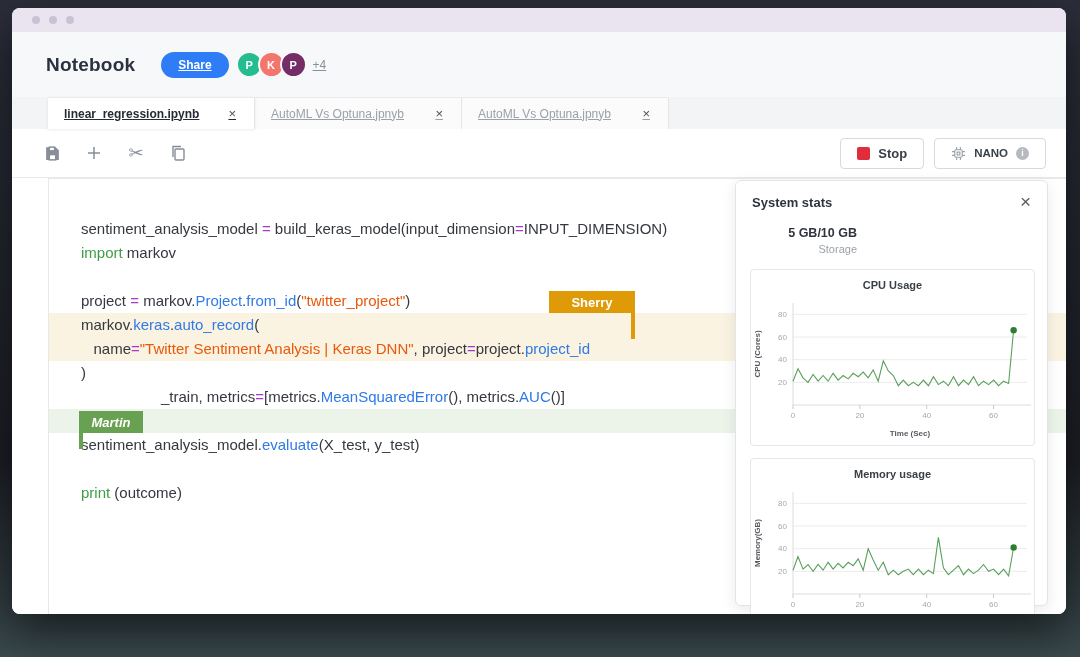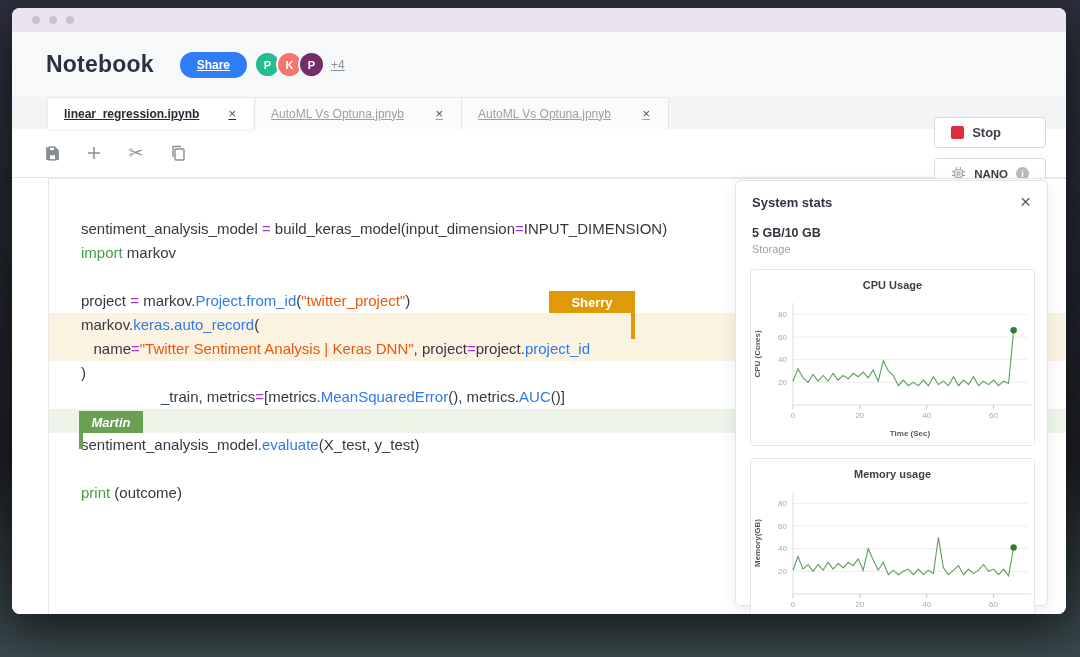--- a/index.html
+++ b/index.html
@@ -12,21 +12,21 @@
   .window {
     position:absolute; left:12px; top:8px; width:1054px; height:606px;
     background:#f7f8fa; border-radius:8px; overflow:hidden;
     box-shadow:0 18px 45px rgba(0,0,0,.55);
   }
   .titlebar { height:24px; background:#e9e4f0; display:flex; align-items:center; padding-left:20px; gap:9px; }
   .tb-dot { width:8px; height:8px; border-radius:50%; background:#c9c2d4; }
 
   
   .nb-header { height:65px; display:flex; align-items:center; padding-left:34px; background:#f7f8fa; }
-  .nb-title { font-size:23px; font-weight:700; color:#2b3140; letter-spacing:.2px; }
+  .nb-title { font-size:19px; font-weight:700; color:#2b3140; letter-spacing:.2px; }
   .share-btn {
     margin-left:26px; background:#2f7df6; color:#fff; border:none; border-radius:14px;
     height:26px; padding:0 17px; font-size:12px; font-weight:700; text-decoration:underline; cursor:pointer;
     font-family:"Liberation Sans", sans-serif;
   }
   .avatars { display:flex; margin-left:12px; }
   .avatar {
     width:27px; height:27px; border-radius:50%; border:2px solid #f7f8fa;
     color:#fff; font-size:11px; font-weight:700; display:flex; align-items:center; justify-content:center;
     margin-left:-5px;
@@ -40,21 +40,21 @@
     padding:0 14px 0 16px; font-size:12px; background:#fbfbfc; color:#9ba1a9;
     border-right:1px solid #e3e5e8; border-top:1px solid #e9eaec; cursor:pointer;text-decoration:underline;
   }
   .tab.active { background:#fff; color:#262b33; font-weight:700; box-shadow:0 1px 3px rgba(0,0,0,.08); position:relative; z-index:2;}
   .tab .x { font-size:13px; color:#4a4f57; font-weight:400; padding:2px 4px; }
 
   
   .toolbar { height:49px; background:#fff; border-bottom:1px solid #e7e9ec; display:flex; align-items:center; padding:0 20px 0 30px; }
   .tool-icons { display:flex; align-items:center; gap:22px; }
   .ticon { width:20px; height:20px; display:flex; align-items:center; justify-content:center; color:#878e98; cursor:pointer; }
-  .toolbar-right { margin-left:auto; display:flex; gap:10px;flex-direction:column; }
+  .toolbar-right { margin-left:auto; display:flex; gap:10px; }
   .btn-outline {
     display:flex; align-items:center; gap:8px; background:#fff; border:1px solid #d6d9de; border-radius:4px;
     height:31px; padding:0 16px; font-size:13px; font-weight:700; color:#3a4048; cursor:pointer;
     font-family:"Liberation Sans", sans-serif;
   }
   .stop-square { width:13px; height:13px; border-radius:2px; background:#e02d3c; }
   .nano-label { font-size:11.5px; }
   .info-dot { width:13px; height:13px; border-radius:50%; background:#b6bac0; color:#fff; font-size:9px; display:flex; align-items:center; justify-content:center; font-weight:700;}
 
   
@@ -79,21 +79,21 @@
   
   .stats-panel {
     position:absolute; top:2px; right:18px; bottom:8px; width:313px; background:#fff;
     border:1px solid #e2e4e8; border-radius:6px; box-shadow:0 4px 14px rgba(40,45,60,.10); z-index:5;
     padding:14px 12px 10px 14px;
   }
   .sp-head { display:flex; align-items:flex-start; justify-content:space-between; padding:0 4px 0 2px; }
   .sp-title { font-size:13px; font-weight:700; color:#2f3540; }
   .sp-close { font-size:19px; color:#5a6068; line-height:14px; cursor:pointer; font-weight:400; }
   .sp-stats { display:flex; margin:16px 0 14px 2px; }
-  .sp-stat { width:105px; }
+  .sp-stat { width:105px;text-align:right; }
   .sp-val { font-size:12.5px; font-weight:700; color:#30353d; }
   .sp-lab { font-size:11px; color:#9ba1a9; margin-top:3px; }
   .chart-card { border:1px solid #e4e6e9; border-radius:4px; margin-bottom:12px; padding-top:9px; background:#fff; }
   .chart-title { text-align:center; font-size:11px; font-weight:700; color:#3a3f45; margin-bottom:2px; }
 </style>
 </head>
 <body>
 
 <div class="window">
 

